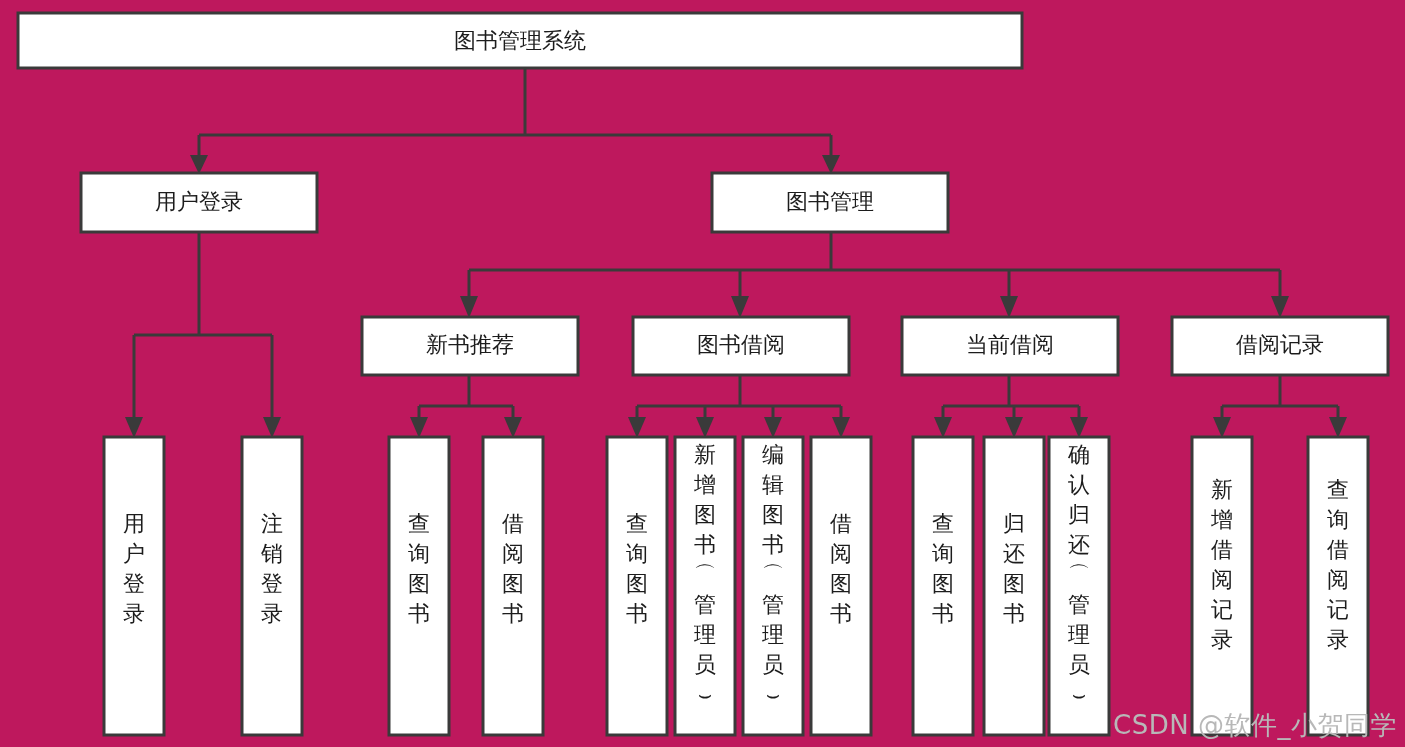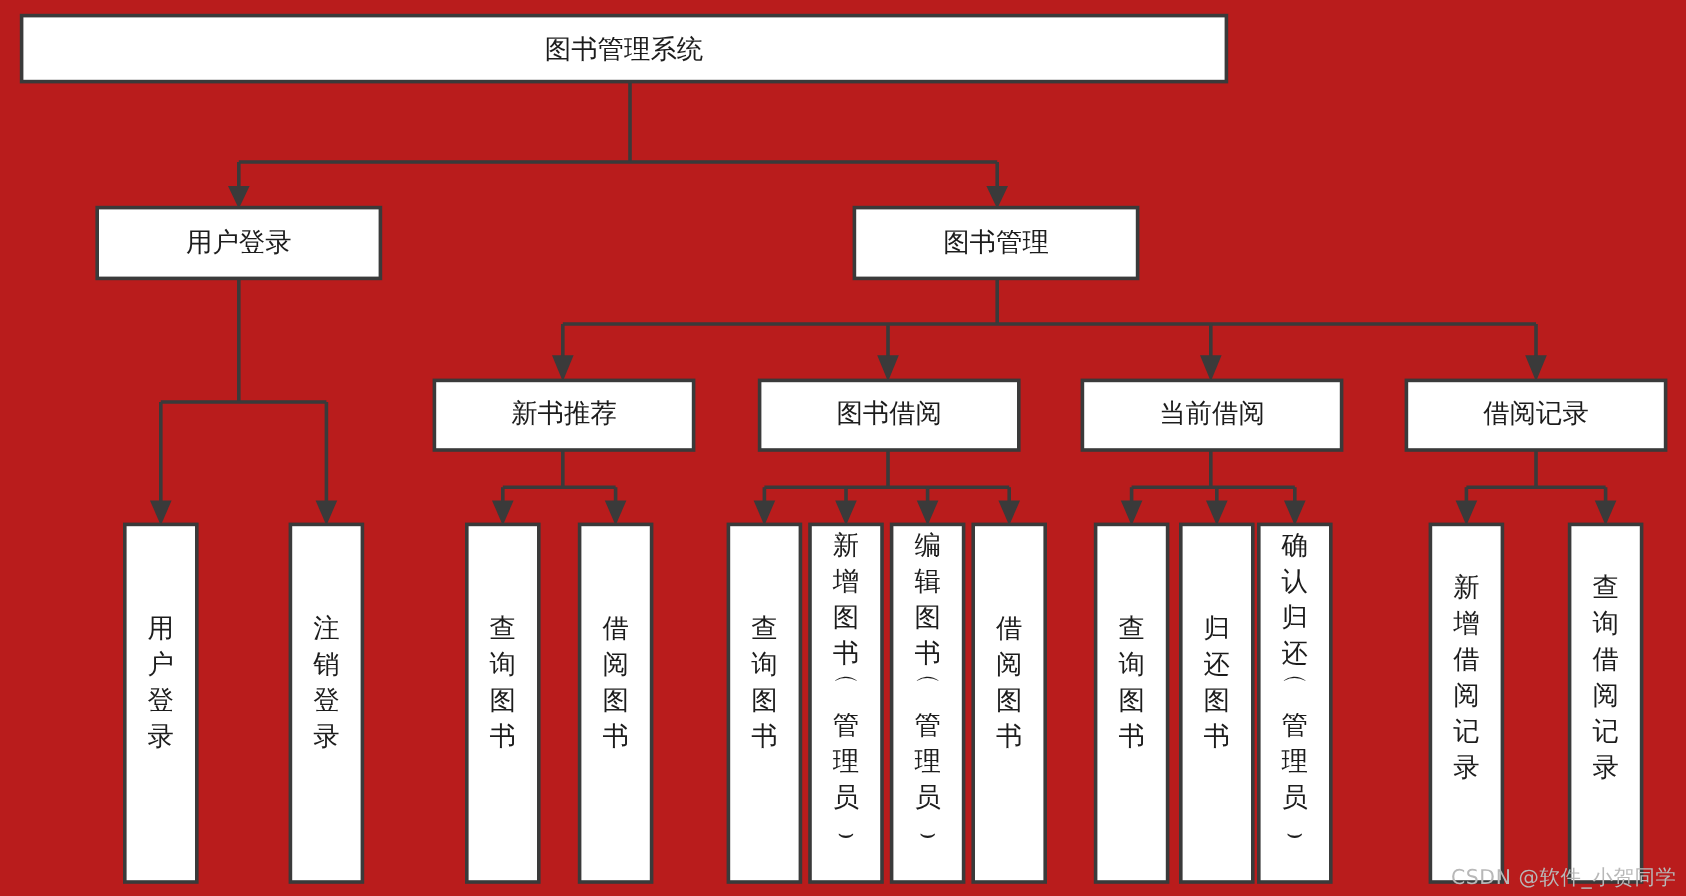--- a/index.html
+++ b/index.html
@@ -11,21 +11,21 @@
   body {
     width: 1405px;
     height: 747px;
     overflow: hidden;
     font-family: "DejaVu Sans", "Liberation Sans", sans-serif;
   }
   #diagram-root {
     position: relative;
     width: 1405px;
     height: 747px;
-    background: #b91c1c;
+    background: #be185d;
   }
   svg#flowchart {
     position: absolute;
     left: 0;
     top: 0;
     width: 1405px;
     height: 747px;
     display: block;
   }
   .node-rect {
@@ -54,21 +54,21 @@
     font-family: "DejaVu Sans", "Liberation Sans", sans-serif;
     font-size: 22px;
     fill: #1c1c1c;
     text-anchor: middle;
   }
   .watermark-text {
     position: absolute;
     right: 8px;
     bottom: 4px;
     font-family: "DejaVu Sans", "Liberation Sans", sans-serif;
-    font-size: 17px;
+    font-size: 26px;
     color: #b8b8b8;
     letter-spacing: 0.5px;
     white-space: nowrap;
     user-select: none;
   }
 </style>
 </head>
 <body>
 
 <div id="diagram-root">

